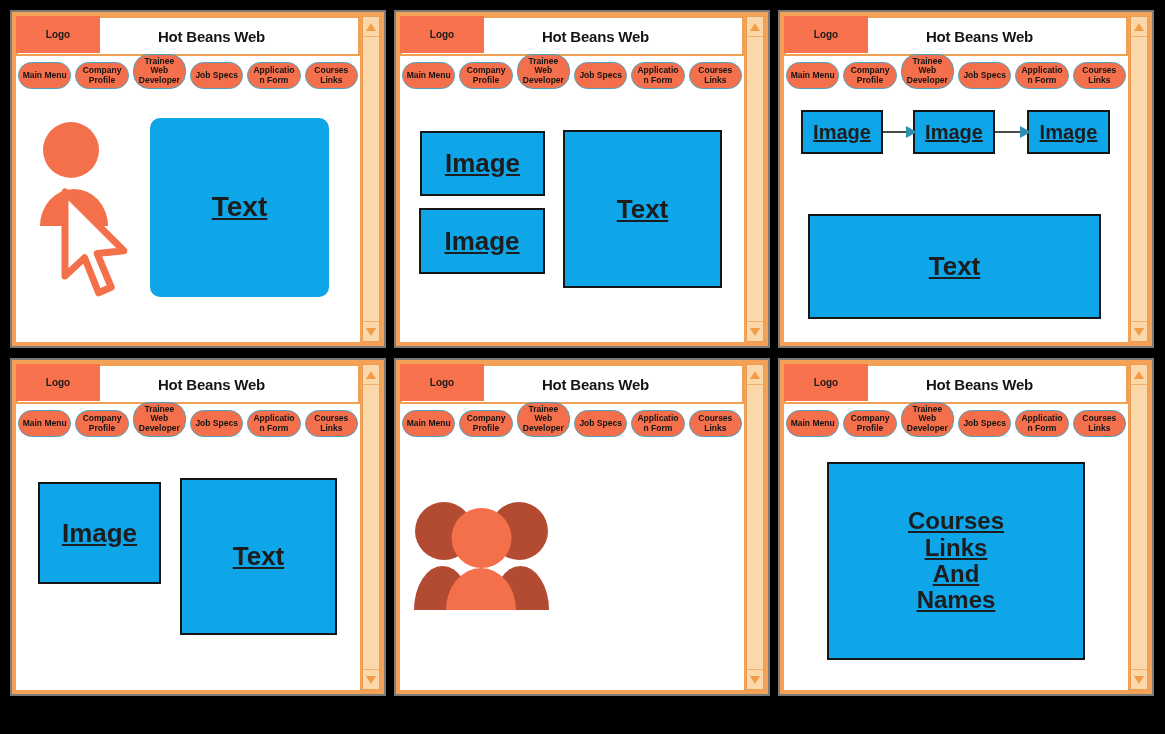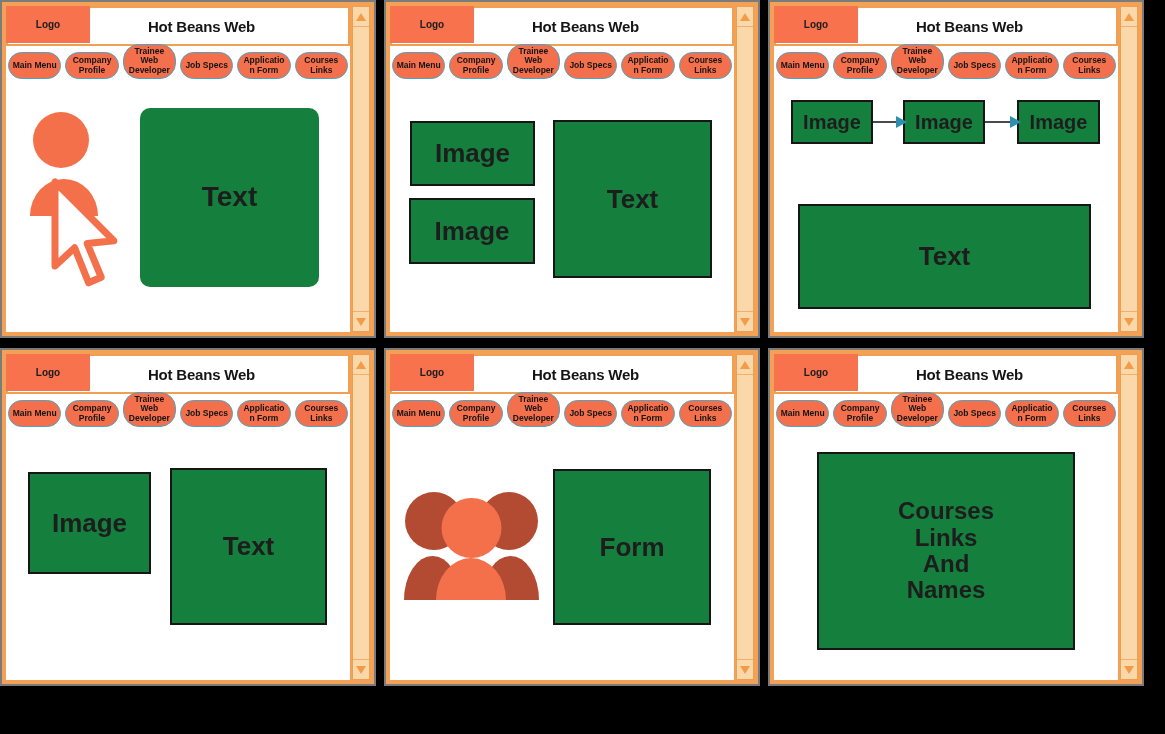--- a/index.html
+++ b/index.html
@@ -1,19 +1,19 @@
 <!DOCTYPE html>
 <html><head>
 <meta charset="utf-8">
 <style>
   html,body{margin:0;padding:0;background:#000;}
   .board{position:relative;width:1165px;height:734px;background:#000;overflow:hidden;
          font-family:"Liberation Sans",sans-serif;}
   .grid{display:grid;grid-template-columns:repeat(3,376px);grid-auto-rows:338px;
-        gap:10px 8px;}
+        gap:10px 8px;padding:10px;}
 
   
   .panel{background:#F2A156;border:2px solid #7b7b7b;box-sizing:border-box;
          padding:4px;display:flex;position:relative;}
   .content{flex:1;background:#ffffff;position:relative;min-width:0;}
 
   
   .header{height:40px;box-sizing:border-box;border:2px solid #F0A052;background:#fff;
           position:relative;display:flex;align-items:center;z-index:3;}
   .logo{position:absolute;top:-2px;left:-2px;width:84px;height:37px;background:#F9724E;
@@ -26,24 +26,24 @@
   .navrow{display:flex;gap:4px;align-items:flex-end;height:33px;padding:0 2px;
           position:relative;z-index:4;}
   .navbtn{flex:1 1 0;min-height:27px;box-sizing:border-box;padding:2px 0;
           display:flex;align-items:center;justify-content:center;text-align:center;
           background:#F46F4B;border:1.5px solid #4FA3C2;border-radius:16px;
           font-size:8.5px;font-weight:700;line-height:1.15;color:#141414;
           white-space:pre-line;font-stretch:condensed;}
 
   
   .stage{position:absolute;inset:0;z-index:1;}
-  .ph{position:absolute;background:#15803d;border:2.5px solid #161616;box-sizing:border-box;
+  .ph{position:absolute;background:#0ea5e9;border:2.5px solid #161616;box-sizing:border-box;
       display:flex;align-items:center;justify-content:center;text-align:center;
       font-weight:700;color:#1d1d1d;font-size:26px;white-space:pre-line;
-      font-stretch:condensed;line-height:1.1;}
+      font-stretch:condensed;line-height:1.1;text-decoration:underline;}
   .ph.small{font-size:20px;border-width:2px;}
   .ph.round{border:none;border-radius:10px;font-size:28px;}
   .ph.multiline{font-size:24px;}
 
   .cline{position:absolute;height:2px;background:#4a4a4a;}
   .chead{position:absolute;width:0;height:0;border-top:6px solid transparent;
          border-bottom:6px solid transparent;border-left:11px solid #2E8FAE;}
 
   .icon-abs{position:absolute;}
 
@@ -235,21 +235,20 @@
       </div>
       <div class="stage">
         <svg class="icon-abs" style="left:14px;top:136px" width="135" height="110" viewBox="0 0 135 110">
           <circle cx="30" cy="31" r="29" fill="#B34A32"></circle>
           <circle cx="105" cy="31" r="29" fill="#B34A32"></circle>
           <path d="M0,110 A28.5,44 0 0 1 57,110 Z" fill="#B34A32"></path>
           <path d="M78,110 A28.5,44 0 0 1 135,110 Z" fill="#B34A32"></path>
           <circle cx="67.5" cy="38" r="30" fill="#F4704A"></circle>
           <path d="M32,110 A35,42 0 0 1 102,110 Z" fill="#F4704A"></path>
         </svg>
-        <div class="ph" style="left:163px;top:115px;width:158px;height:156px">Form</div>
       </div>
     </div>
     <div class="scrollbar">
       <div class="scell top">
             <div class="tri-up"></div>
           </div>
       <div class="scell bottom">
             <div class="tri-down"></div>
           </div>
     </div>

